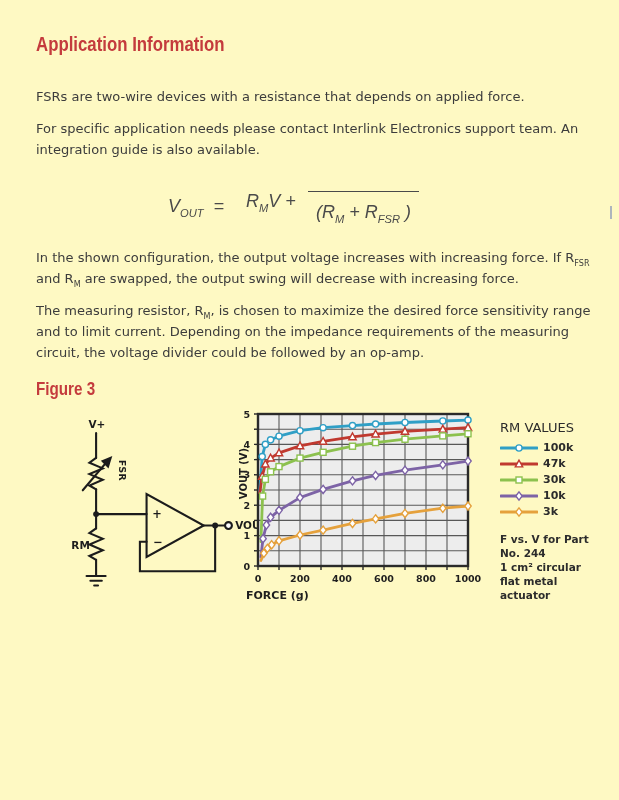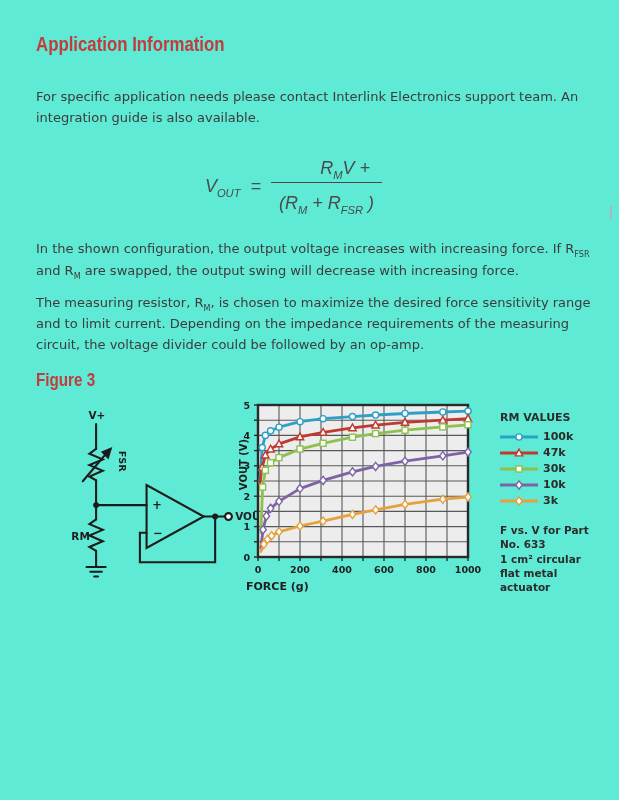--- a/index.html
+++ b/index.html
@@ -1,19 +1,19 @@
 <!DOCTYPE html>
 <html><head>
 <meta charset="utf-8">
 <style>
   html,body{margin:0;padding:0;background:#fff;}
   .page{
     position:relative;
     width:619px;height:800px;
-    background:#5eead4;
+    background:#fef9c3;
     font-family:"DejaVu Sans","Liberation Sans",sans-serif;
     color:#3c3c3c;
     overflow:hidden;
     box-sizing:border-box;
     padding:28px 28px 0 36px;
   }
   .h-red{
     color:#c43b3d;
     font-family:"Liberation Sans",sans-serif;
     font-weight:700;
@@ -34,52 +34,53 @@
   }
   sub{font-size:0.62em;line-height:0;}
   
   .equation{
     display:flex;justify-content:center;align-items:center;
     font-family:"Liberation Sans",sans-serif;
     font-style:italic;
     font-size:18px;color:#4a4a4a;
     margin:30px 40px 24px 0;gap:8px;
   }
-  .frac{display:inline-flex;flex-direction:column;text-align:right;}
+  .frac{display:inline-flex;flex-direction:row;text-align:right;}
   .frac .num{padding:0 12px 3px 12px;}
   .frac .den{border-top:1.6px solid #4a4a4a;padding:10px 8px 0 8px;}
   .eq-eq{padding:0 2px;}
   
   .figure-row{position:relative;height:235px;margin-top:6px;}
   .circuit{position:absolute;left:34px;top:6px;}
   .chart-wrap{position:absolute;left:194px;top:-4px;}
   .chart-ylabel{
     position:absolute;left:-32px;top:62px;width:90px;
     transform:rotate(-90deg);transform-origin:center center;
     font-size:10px;font-weight:700;color:#1e1e1e;text-align:center;
   }
   .chart-xlabel{
     width:252px;text-align:left;margin-top:1px;padding-left:16px;box-sizing:border-box;
     font-size:11px;font-weight:700;color:#1e1e1e;
   }
   .legend{position:absolute;left:464px;top:10px;}
-  .legend-title{font-size:11px;font-weight:700;color:#2c2c2c;margin-bottom:6px;}
+  .legend-title{font-size:13px;font-weight:400;color:#2c2c2c;margin-bottom:6px;}
   .legend-item{display:flex;align-items:flex-end;gap:5px;margin-bottom:3px;}
   .legend-label{font-size:11px;font-weight:700;color:#2c2c2c;}
   .caption{position:absolute;left:464px;top:122px;font-size:10.5px;font-weight:700;color:#2c2c2c;line-height:1.35;}
   .cursor-artifact{position:absolute;left:610px;top:206px;width:2px;height:13px;background:#aeb6bd;}
   svg text{font-family:"DejaVu Sans","Liberation Sans",sans-serif;}
 </style>
 </head>
 <body>
 
 <div class="page">
 
   <h1 class="h-red">Application Information</h1>
 
+  <p class="body-p">FSRs are two-wire devices with a resistance that depends on applied force.</p>
   <p class="body-p">For specific application needs please contact Interlink Electronics support team. An integration guide is also available.</p>
 
   <div class="equation">
     <span class="eq-lhs"><span>V</span><sub>OUT</sub></span>
     <span class="eq-eq">=</span>
     <span class="frac">
       <span class="num"><span>R</span><sub>M</sub><span>V +</span></span>
       <span class="den"><span>(R</span><sub>M</sub><span> + R</span><sub>FSR</sub><span> )</span></span>
     </span>
   </div>
@@ -277,20 +278,20 @@
             <svg width="38" height="12">
               <line x1="1" y1="6" x2="37" y2="6" stroke="#e5a13c" stroke-width="3.2" stroke-linecap="round"></line>
               <polygon fill="#fff" stroke="#e5a13c" stroke-width="1.4" points="19,1.9000000000000004 22.2,6 19,10.1 15.8,6"></polygon>
             </svg>
             <span class="legend-label">3k</span>
           </div>
         </div>
     </div>
 
     <div class="caption">
-      <div>F vs. V for Part No. 633</div>
+      <div>F vs. V for Part No. 244</div>
       <div>1 cm² circular flat metal</div>
       <div>actuator</div>
     </div>
   </div>
 
   <div class="cursor-artifact"></div>
 </div>
 
 </body></html>

